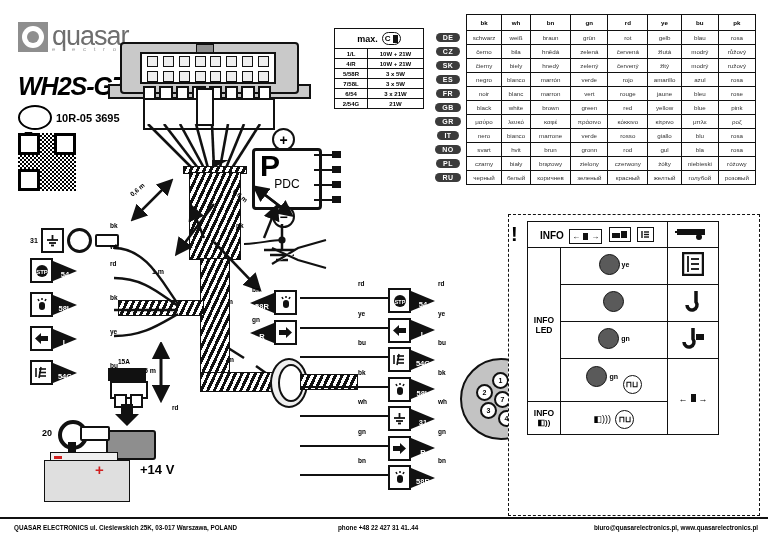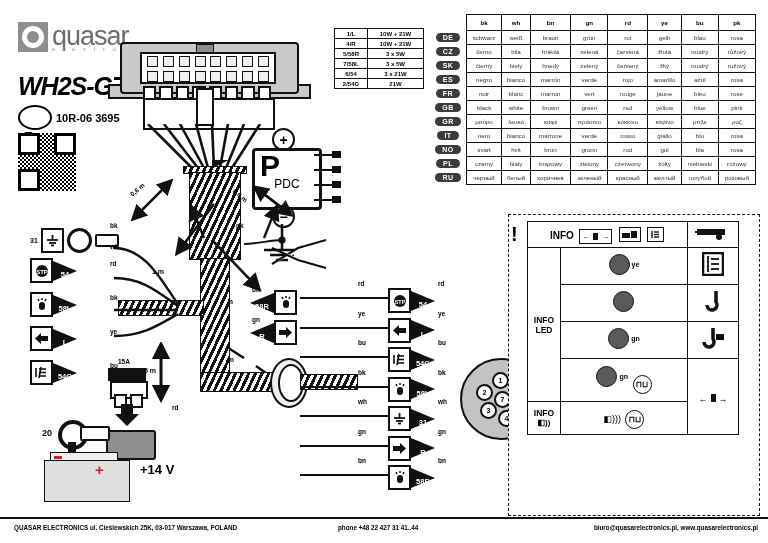--- a/index.html
+++ b/index.html
@@ -100,21 +100,21 @@
 
   
   #battery{left:40px;top:450px;width:92px;height:52px;}
   .bat-body{position:absolute;left:4px;top:10px;width:84px;height:40px;background:#dfdfdf;
        border:1.5px solid #111;}
   .bat-top{position:absolute;left:10px;top:2px;width:66px;height:12px;background:#efefef;
        border:1.5px solid #111;}
 
   
   #info-panel{left:508px;top:214px;width:250px;height:300px;border:1.5px dashed #111;background:#fff;}
-  #info-table{position:absolute;left:18px;top:6px;width:212px;border-collapse:collapse;}
+  #info-table{position:absolute;left:18px;top:6px;width:192px;border-collapse:collapse;}
   #info-table td{border:1.5px solid #111;text-align:center;vertical-align:middle;}
   .infolbl{font-size:8.5px;font-weight:bold;width:30px;line-height:10px;}
   .led{width:19px;height:19px;border-radius:50%;background:#5a5a5a;border:1.5px solid #111;display:inline-block;vertical-align:middle;}
   .ledwrap{display:inline-flex;align-items:center;gap:2px;}
   .ledcol{font-size:7px;font-weight:bold;}
   .infoword{font-size:10px;font-weight:bold;}
   .ibox{display:inline-flex;align-items:center;justify-content:center;border:1.5px solid #111;
        height:13px;padding:0 2px;margin:0 1px;font-size:8px;gap:1px;background:#fff;}
   .pulse{width:17px;height:17px;border:1.5px solid #111;border-radius:50%;display:inline-flex;
        align-items:center;justify-content:center;font-size:8px;font-weight:bold;}
@@ -144,21 +144,21 @@
   </div>
 </div>
 
 <div class="abs" id="model-name">WH2S-G7</div>
 
 <div class="abs" id="approval">
   <div class="e-mark">
     <b>E</b>
       <i>20</i>
   </div>
-  <div id="approval-num">10R-06 3695</div>
+  <div id="approval-num">10R-05 3695</div>
 </div>
 
 <div class="abs" id="qr">
     <div id="qr-b"></div>
   </div>
 
 <div class="abs" id="ecu-base"></div>
 <div class="abs" id="ecu"></div>
 <div class="abs" id="ecu-tab"></div>
 <div class="abs" id="ecu-conn">
@@ -205,20 +205,27 @@
     <path d="M72,0 L74,44"></path>
       <path d="M88,0 L80,44"></path>
       <path d="M104,0 L86,44"></path>
       <path d="M120,0 L92,44"></path>
   </g>
 </svg>
 <div class="abs bundle" style="left:183px;top:166px;width:62px;height:6px;"></div>
 <div class="abs bundle" style="left:189px;top:172px;width:50px;height:86px;"></div>
 
 <div class="abs" id="max-table">
+  <div class="hdr">
+    <span>max.</span>
+    <span class="c-badge">
+        <span>C</span>
+        <i></i>
+      </span>
+  </div>
   <div class="r">
       <div>1/L</div>
       <div>10W + 21W</div>
     </div>
   <div class="r">
       <div>4/R</div>
       <div>10W + 21W</div>
     </div>
   <div class="r">
       <div>5/58R</div>

